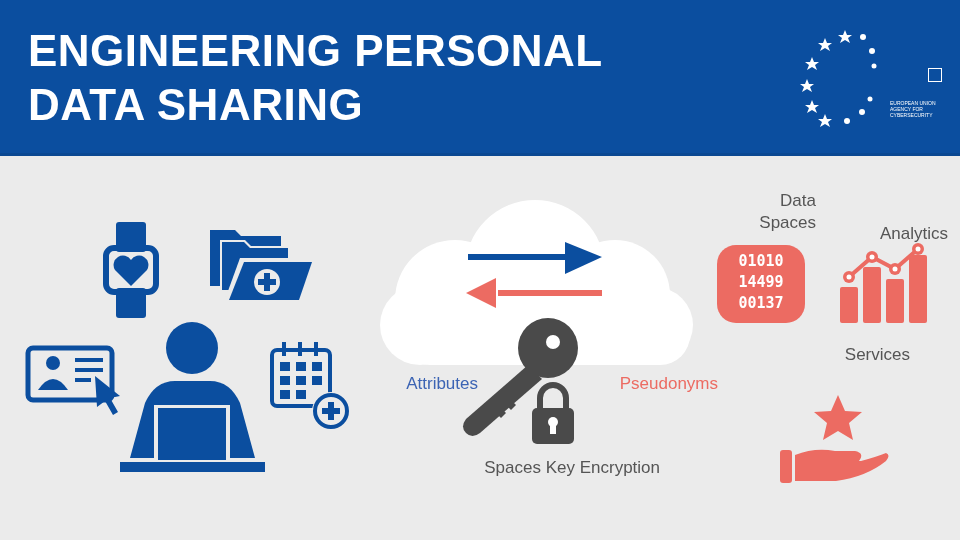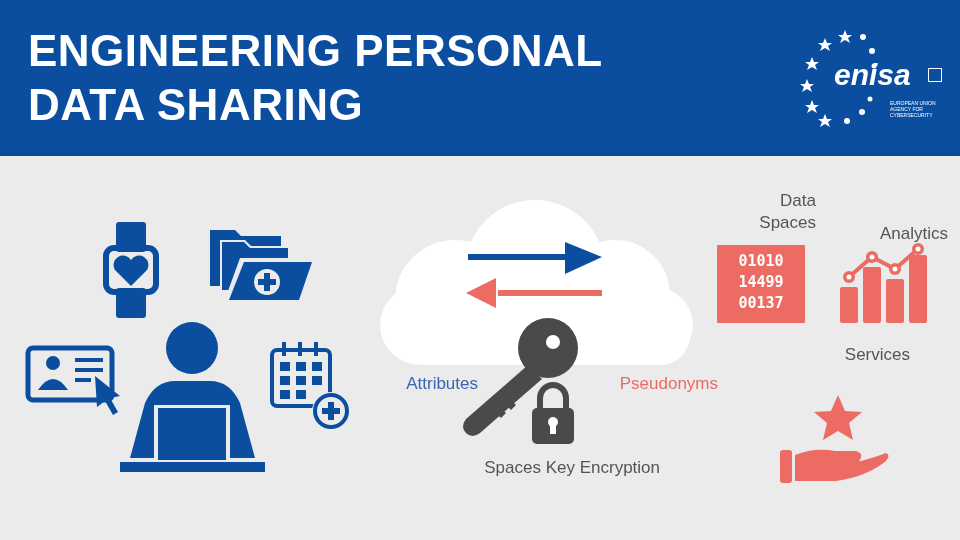--- a/index.html
+++ b/index.html
@@ -37,21 +37,20 @@
       <polygon points="22,76 24,81 29,81 25,84 27,89 22,86 17,89 19,84 15,81 20,81"></polygon>
       <polygon points="35,90 37,95 42,95 38,98 40,103 35,100 30,103 32,98 28,95 33,95"></polygon>
       <circle cx="73" cy="13" r="3"></circle>
       <circle cx="82" cy="27" r="3"></circle>
       <circle cx="84" cy="42" r="2.5"></circle>
       <circle cx="80" cy="75" r="2.5"></circle>
       <circle cx="72" cy="88" r="3"></circle>
       <circle cx="57" cy="97" r="3"></circle>
     </g>
   </svg>
-  <div class="logo-text">enisa</div>
   <div class="logo-box"></div>
   <div class="logo-sub">EUROPEAN UNION AGENCY FOR CYBERSECURITY</div>
 </div>
 
 <svg class="abs" style="left:20px;top:200px" width="340" height="290">
   <g fill="#0b4e9f">
 
     <g>
       <rect x="96" y="22" width="30" height="30" rx="3"></rect>
       <rect x="96" y="88" width="30" height="30" rx="3"></rect>
@@ -141,21 +140,21 @@
   </g>
 </svg>
 <div class="lbl lbl-blue" style="left:368px;top:373px;width:110px;">Attributes</div>
 <div class="lbl lbl-red" style="left:578px;top:373px;width:140px;">Pseudonyms</div>
 <div class="lbl" style="left:400px;top:457px;width:260px;">Spaces Key Encryption</div>
 
 <div class="lbl" style="left:716px;top:190px;width:100px;">
   <div>Data</div>
   <div>Spaces</div>
 </div>
-<div class="abs" style="left:717px;top:245px;width:88px;height:78px;background:#ec6b62;border-radius:1px;color:#fff;font-family:'DejaVu Sans Mono',monospace;font-weight:bold;font-size:15px;line-height:21px;text-align:center;padding-top:6px;box-sizing:border-box;">
+<div class="abs" style="left:717px;top:245px;width:88px;height:78px;background:#ec6b62;border-radius:19px;color:#fff;font-family:'DejaVu Sans Mono',monospace;font-weight:bold;font-size:15px;line-height:21px;text-align:center;padding-top:6px;box-sizing:border-box;">
   <div>01010</div>
   <div>14499</div>
   <div>00137</div>
 </div>
 
 <div class="lbl" style="left:828px;top:207px;width:120px;margin-top:16px;">Analytics</div>
 <svg class="abs" style="left:835px;top:235px" width="100" height="90">
   <g fill="#ec6b62">
     <rect x="5" y="52" width="18" height="36" rx="2"></rect>
     <rect x="28" y="32" width="18" height="56" rx="2"></rect>

